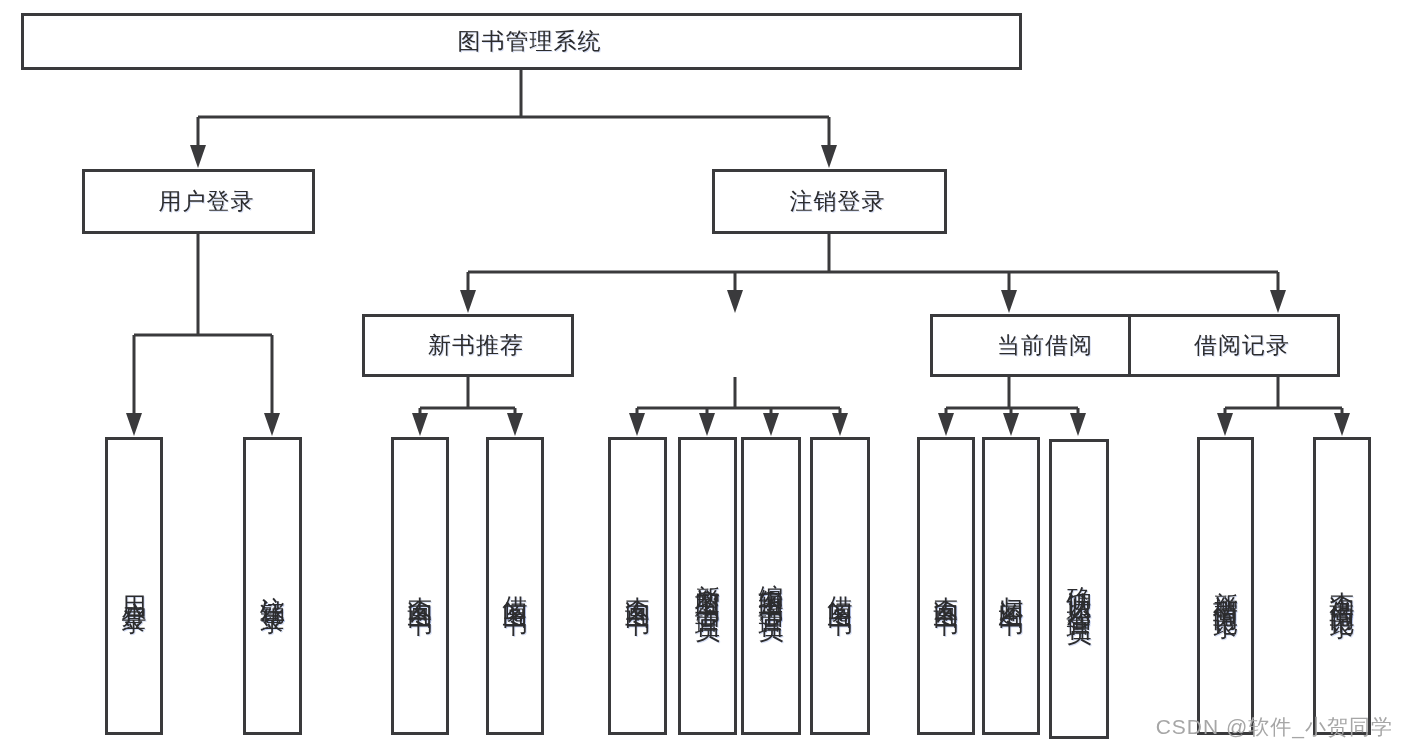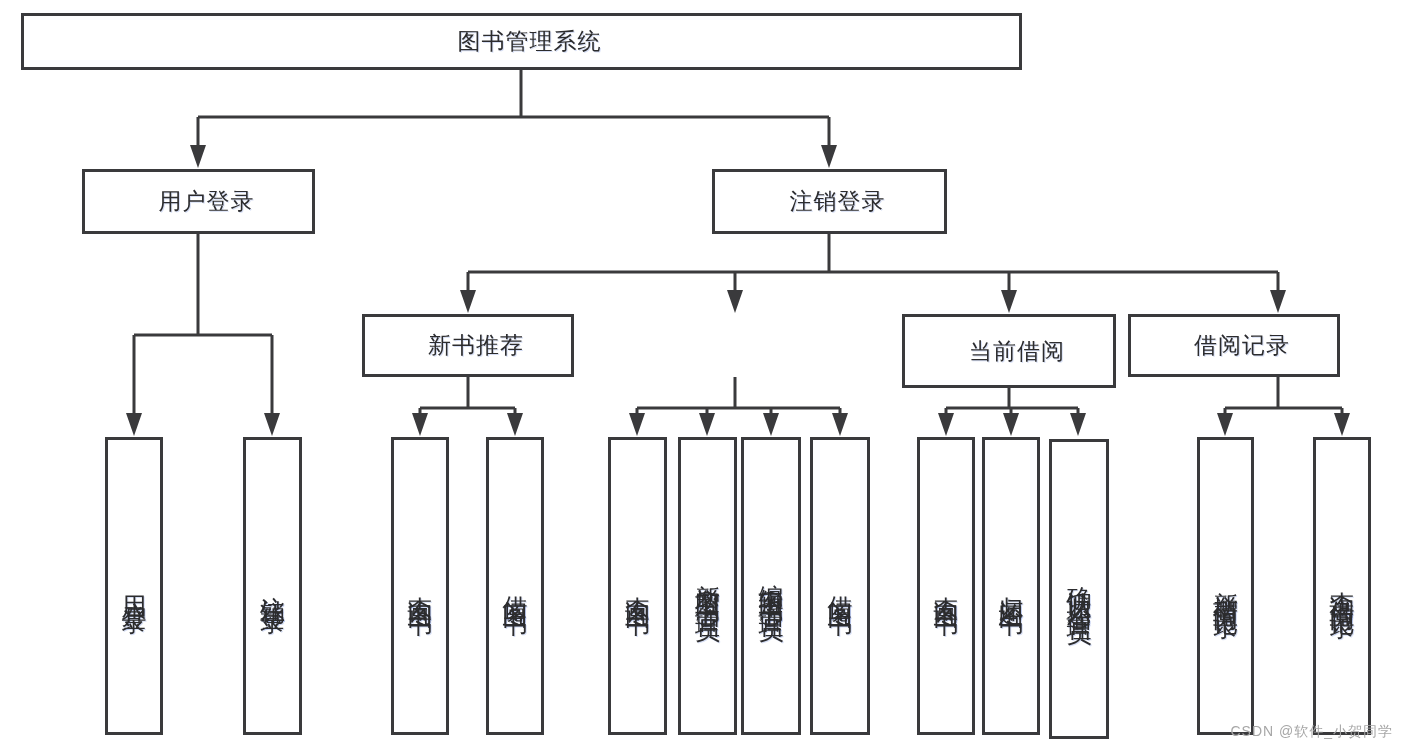--- a/index.html
+++ b/index.html
@@ -25,21 +25,21 @@
   .node.v{font-size:25px;}
   .node.v span{
     writing-mode:vertical-rl;
     text-orientation:mixed;
     letter-spacing:5px;
     line-height:1;
   }
   #watermark{
     position:absolute;
     right:12px;bottom:6px;
-    font-size:14px;
+    font-size:21px;
     color:#a6a6a6;
     letter-spacing:1px;
     z-index:5;
     white-space:nowrap;
   }
 </style>
 </head>
 <body>
 
 <div id="canvas">
@@ -91,21 +91,21 @@
   <div class="node h" style="left:82px;top:169px;width:233px;height:65px">
     <span>用户登录</span>
   </div>
   <div class="node h" style="left:712px;top:169px;width:235px;height:65px">
     <span>注销登录</span>
   </div>
 
   <div class="node h" style="left:362px;top:314px;width:212px;height:63px">
     <span>新书推荐</span>
   </div>
-  <div class="node h" style="left:902px;top:314px;width:214px;height:74px">
+  <div class="node h" style="left:930px;top:314px;width:214px;height:63px">
     <span>当前借阅</span>
   </div>
   <div class="node h" style="left:1128px;top:314px;width:212px;height:63px">
     <span>借阅记录</span>
   </div>
 
   <div class="node v" style="left:105px;top:437px;width:58px;height:298px">
     <span>用户登录</span>
   </div>
   <div class="node v" style="left:243px;top:437px;width:59px;height:298px">

